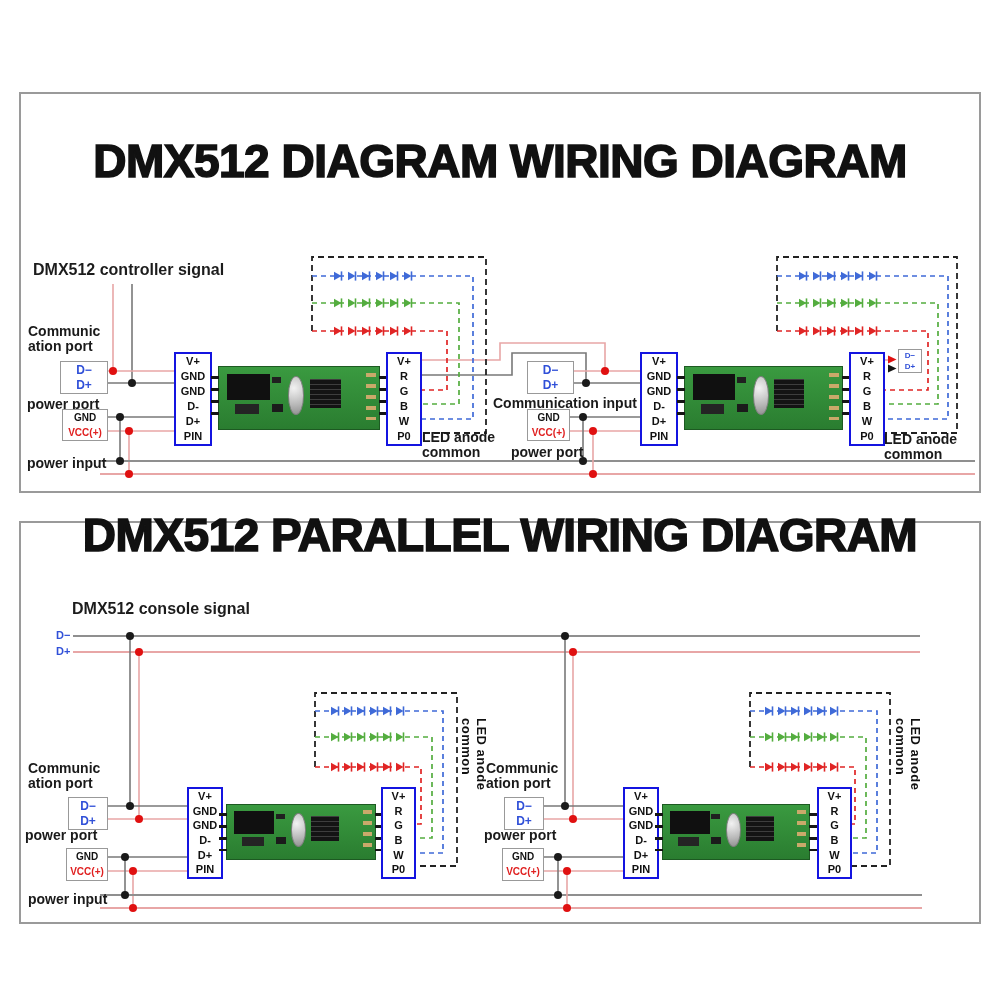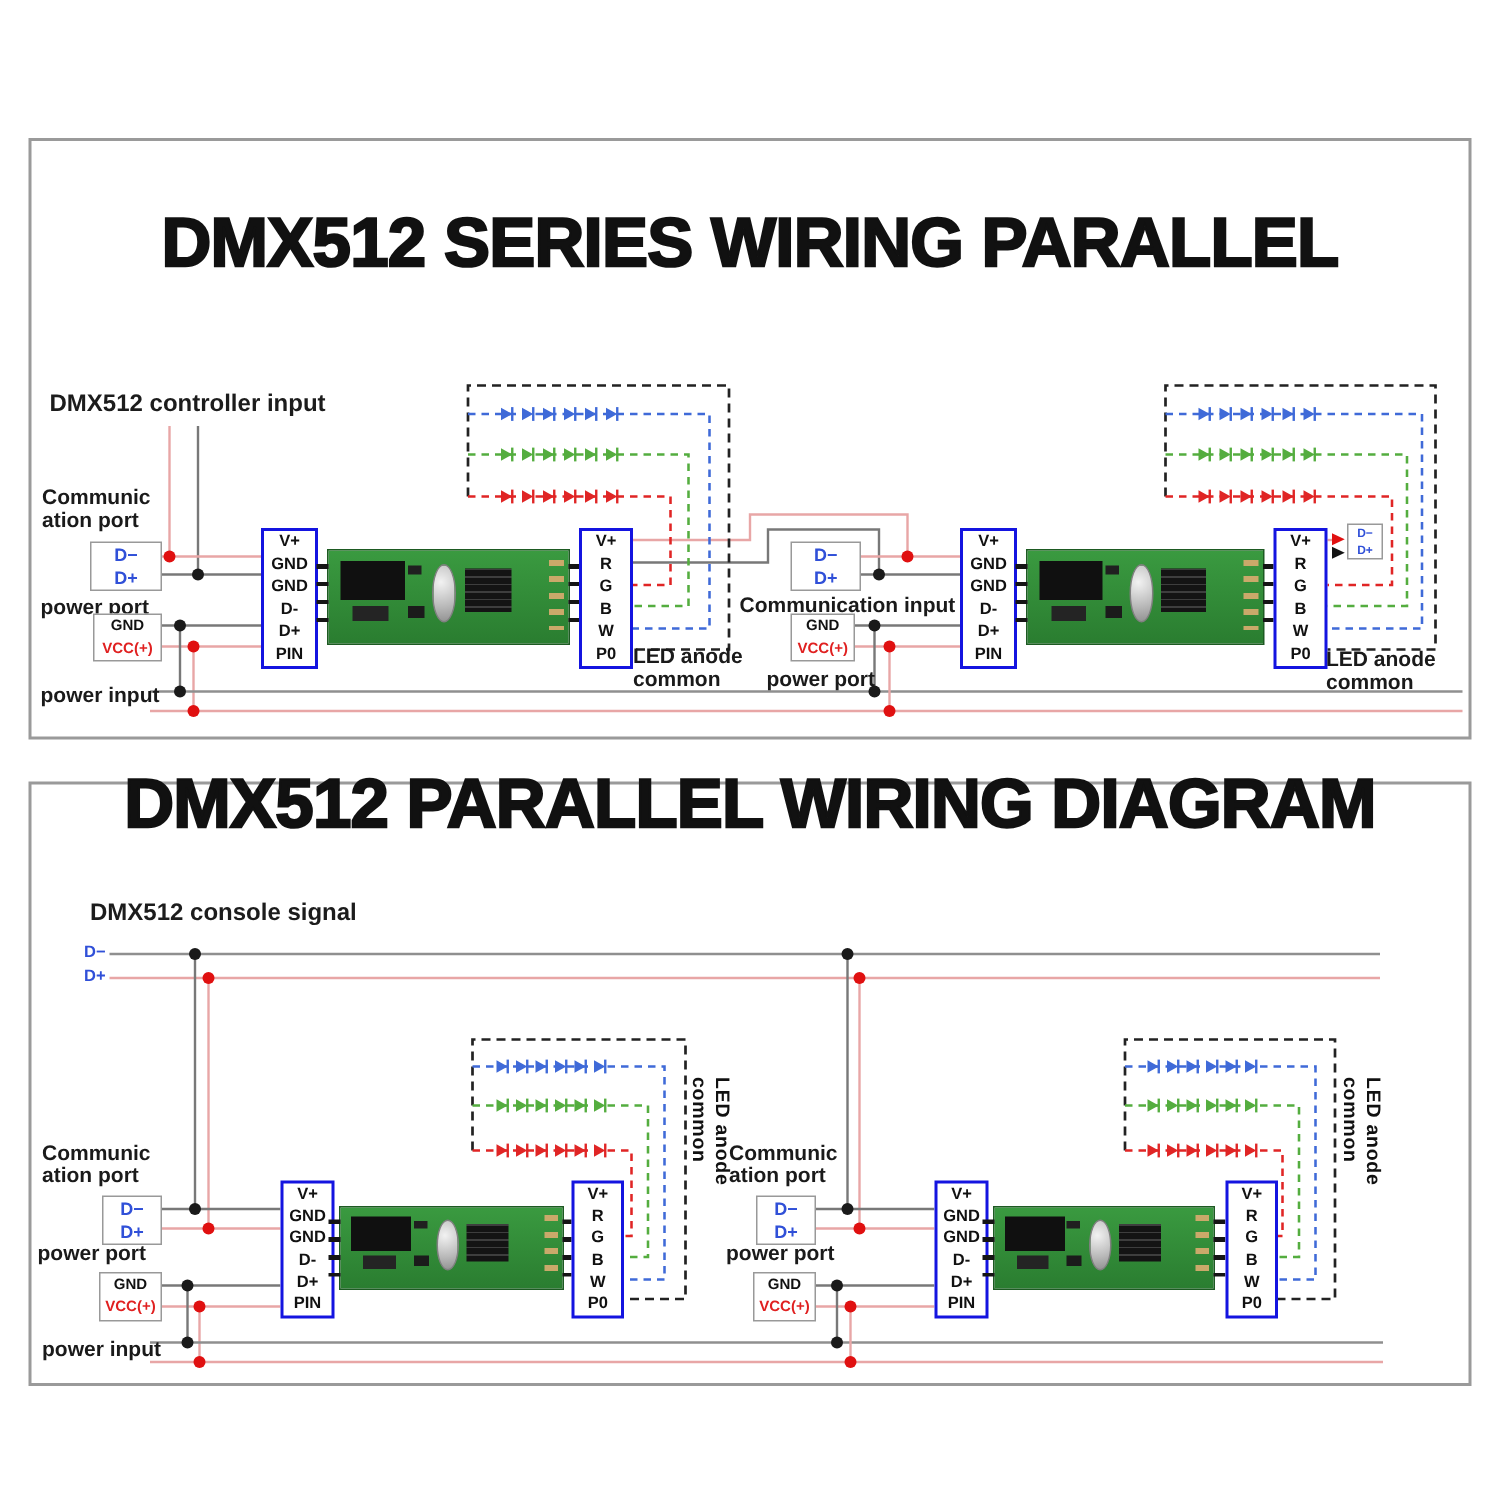--- a/index.html
+++ b/index.html
@@ -264,22 +264,22 @@
       <circle class="dotr" cx="133" cy="871" r="4"></circle>
     <circle class="dotk" cx="125" cy="895" r="4"></circle>
       <circle class="dotr" cx="133" cy="908" r="4"></circle>
     <circle class="dotk" cx="558" cy="857" r="4"></circle>
       <circle class="dotr" cx="567" cy="871" r="4"></circle>
     <circle class="dotk" cx="558" cy="895" r="4"></circle>
       <circle class="dotr" cx="567" cy="908" r="4"></circle>
   </g>
 </svg>
 
-<div class="title" style="top:134px">DMX512 SERIES WIRING PARALLEL</div>
-<div class="sig" style="left:33px;top:261px">DMX512 controller input</div>
+<div class="title" style="top:134px">DMX512 DIAGRAM WIRING DIAGRAM</div>
+<div class="sig" style="left:33px;top:261px">DMX512 controller signal</div>
 
 <div class="lbl" style="left:28px;top:324px">
   <div>Communic</div>
   <div>ation port</div>
 </div>
 <div class="pbox comm" style="left:60px;top:361px;width:46px;height:31px">
   <span>D−</span>
   <span>D+</span>
 </div>
 <div class="lbl" style="left:27px;top:397px">power port</div>
@@ -358,21 +358,21 @@
 <div class="nextbox" style="left:898px;top:349px">
   <span>D−</span>
   <span>D+</span>
 </div>
 <div class="lbl" style="left:884px;top:432px">
   <div>LED anode</div>
   <div>common</div>
 </div>
 
 <div class="title" style="top:508px">DMX512 PARALLEL WIRING DIAGRAM</div>
-<div class="sig" style="left:60px;top:600px">DMX512 console signal</div>
+<div class="sig" style="left:72px;top:600px">DMX512 console signal</div>
 <div class="busl" style="left:56px;top:629px">D−</div>
 <div class="busl" style="left:56px;top:645px">D+</div>
 
 <div class="lbl" style="left:28px;top:761px">
   <div>Communic</div>
   <div>ation port</div>
 </div>
 <div class="pbox comm" style="left:68px;top:797px;width:38px;height:31px">
   <span>D−</span>
   <span>D+</span>

